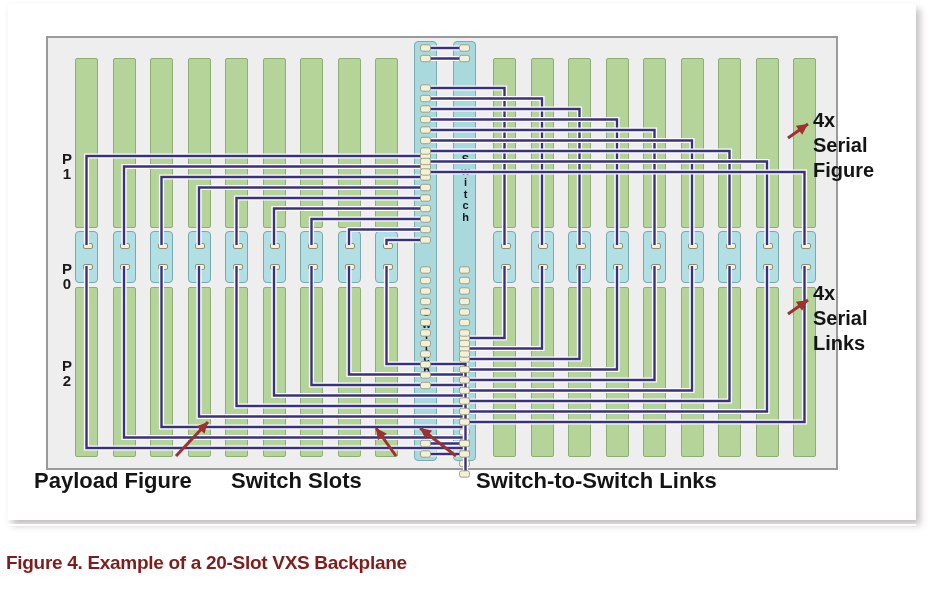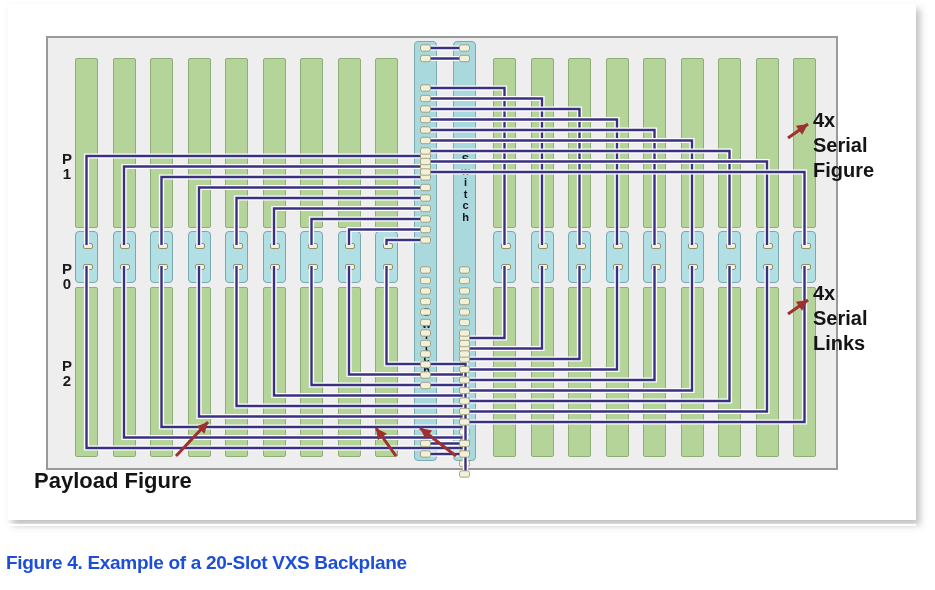--- a/index.html
+++ b/index.html
@@ -16,21 +16,21 @@
     position:absolute;left:8px;top:4px;width:908px;height:516px;
     background:#ffffff;
     box-shadow:4px 5px 7px rgba(120,112,112,.45);
   }
   #caption-rule{
     position:absolute;left:8px;top:524px;width:908px;height:2px;background:#ffffff;
   }
   #figure-caption{
     position:absolute;left:6px;top:552px;
     font-family:"Liberation Sans", sans-serif;
-    font-weight:bold;font-size:19px;color:#1d4ed8;
+    font-weight:bold;font-size:19px;color:#7f1d1d;
     letter-spacing:-0.3px;
     white-space:nowrap;
   }
   
   #backplane{
     position:absolute;left:38px;top:32px;width:792px;height:434px;
     background:#eeeeee;
     border:2px solid #9a9a9a;
     box-sizing:border-box;
   }
@@ -408,20 +408,22 @@
     <span>Serial</span>
     <span>Figure</span>
   </div>
   <div class="callout" id="callout-links" style="left:805px;top:277px;">
     <span>4x</span>
     <span>Serial</span>
     <span>Links</span>
   </div>
 
   <div class="bottom-label" id="lbl-payload" style="left:26px;top:464px;">Payload Figure</div>
+  <div class="bottom-label" id="lbl-switch" style="left:223px;top:464px;">Switch Slots</div>
+  <div class="bottom-label" id="lbl-s2s" style="left:468px;top:464px;">Switch-to-Switch Links</div>
 
   <svg class="overlay" id="arrow-layer" width="908" height="516">
       <g>
         <line x1="168" y1="452" x2="200" y2="418" stroke="#9e3030" stroke-width="3"></line>
         <polygon points="200,418 188.4558883511347,422.2406940750934 196.46608827075553,429.7797057641483" fill="#9e3030"></polygon>
       </g>
       <g>
         <line x1="388" y1="452" x2="368" y2="424" stroke="#9e3030" stroke-width="3"></line>
         <polygon points="368,424 369.918086039273,436.1478782487291 378.8691542225471,429.754258117819" fill="#9e3030"></polygon>
       </g>

